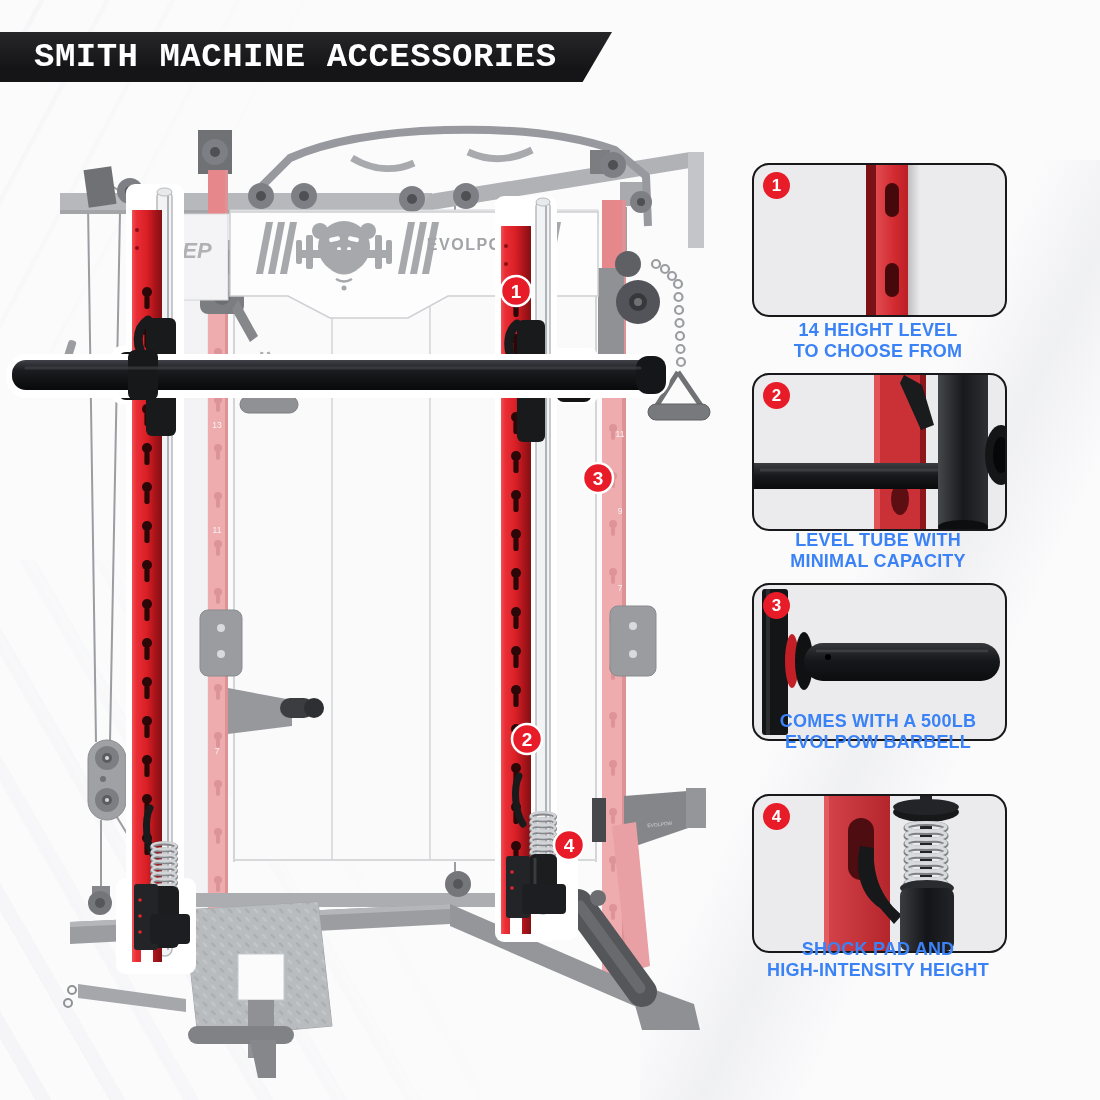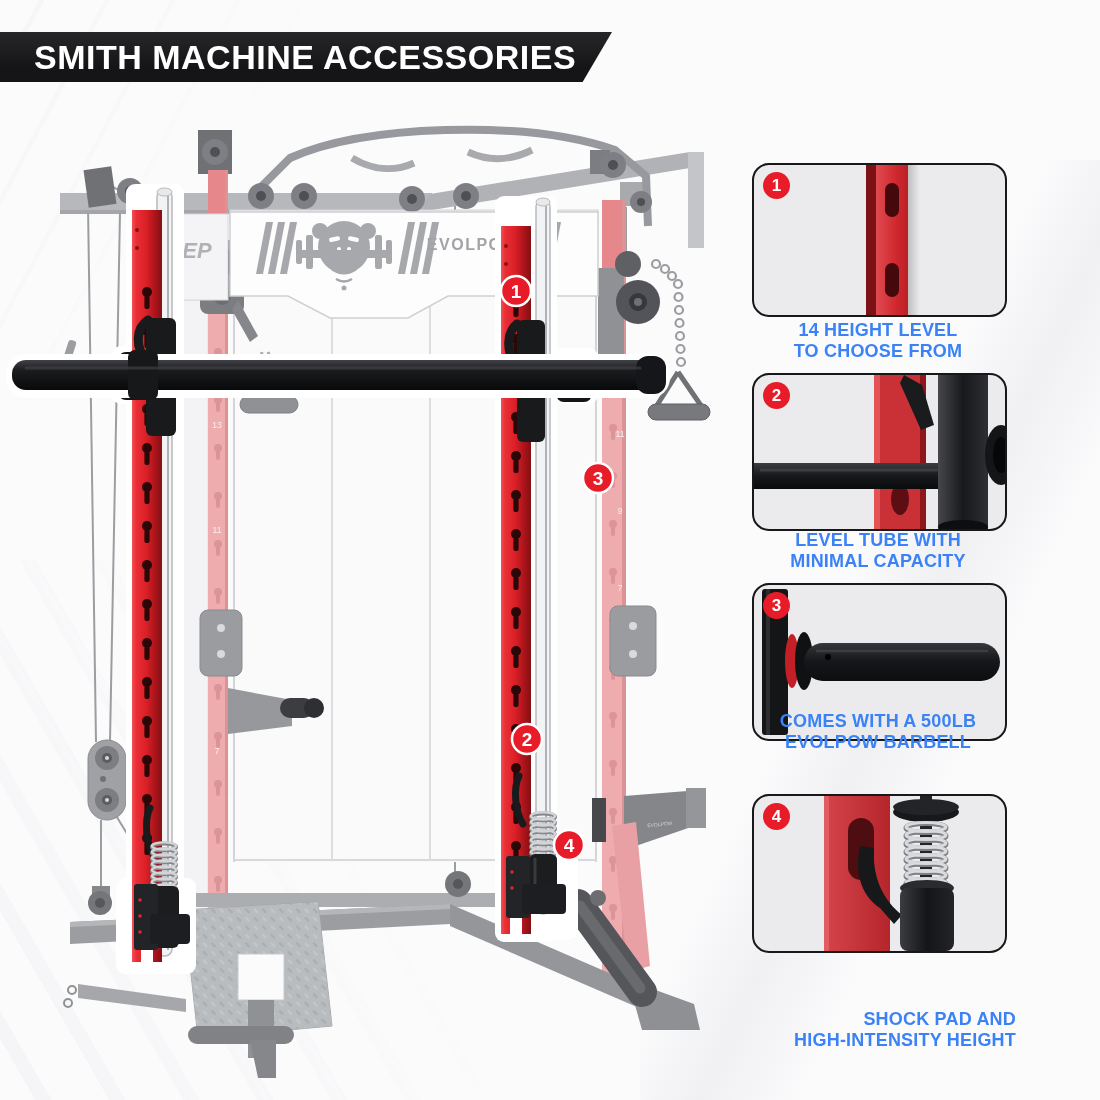--- a/index.html
+++ b/index.html
@@ -16,21 +16,21 @@
     -webkit-mask:linear-gradient(60deg,#000 0%,transparent 75%);
     mask:linear-gradient(60deg,#000 0%,transparent 75%);opacity:.5;}
   .streak-r{top:160px;right:-60px;width:520px;height:940px;
     background:linear-gradient(115deg,rgba(0,0,0,0) 42%,rgba(222,223,229,.55) 52%,rgba(0,0,0,0) 63%);opacity:.7;}
   
   .banner{position:absolute;top:32px;left:0;width:612px;height:50px;
     background:linear-gradient(180deg,#27272a 0%,#151517 70%);
     clip-path:polygon(0 0,100% 0,95.2% 100%,0 100%);
     display:flex;align-items:center;}
   .banner span{color:#ffffff;font-weight:800;font-size:34px;letter-spacing:.5px;
-    padding-left:34px;white-space:nowrap;}
+    padding-left:34px;white-space:nowrap;font-family:Liberation Mono, monospace;}
   
   .machine{position:absolute;left:0;top:110px;width:740px;height:990px;}
   
   .panel{position:absolute;left:752px;width:251px;background:#ebebed;
     border:2.5px solid #18181a;border-radius:17px;overflow:hidden;}
   .panel svg{position:absolute;inset:0;}
   .pbadge{position:absolute;top:7px;left:9px;width:27px;height:27px;border-radius:50%;
     background:#e81c28;color:#fff;font-weight:bold;font-size:17px;
     display:flex;align-items:center;justify-content:center;z-index:2;}
   .caption{position:absolute;left:740px;width:276px;text-align:center;
@@ -640,17 +640,17 @@
           <use href="#c4L" xlink:href="#c4L" x="172" y="63"></use>
           <use href="#c4L" xlink:href="#c4L" x="172" y="71"></use>
           <use href="#c4L" xlink:href="#c4L" x="172" y="79"></use>
           <use href="#c4L" xlink:href="#c4L" x="172" y="87"></use>
         </g>
       <ellipse cx="173" cy="92" rx="27" ry="8" fill="#2a2b2e"></ellipse>
       <rect x="146" y="92" width="54" height="63" rx="8" fill="url(#p4c)"></rect>
     </svg>
     <div class="pbadge">4</div>
   </div>
-  <div class="caption" style="top:1009px;text-align:right;">
+  <div class="caption" style="top:939px;">
     <div>SHOCK PAD AND</div>
     <div>HIGH-INTENSITY HEIGHT</div>
   </div>
 </div>
 
 </body></html>

